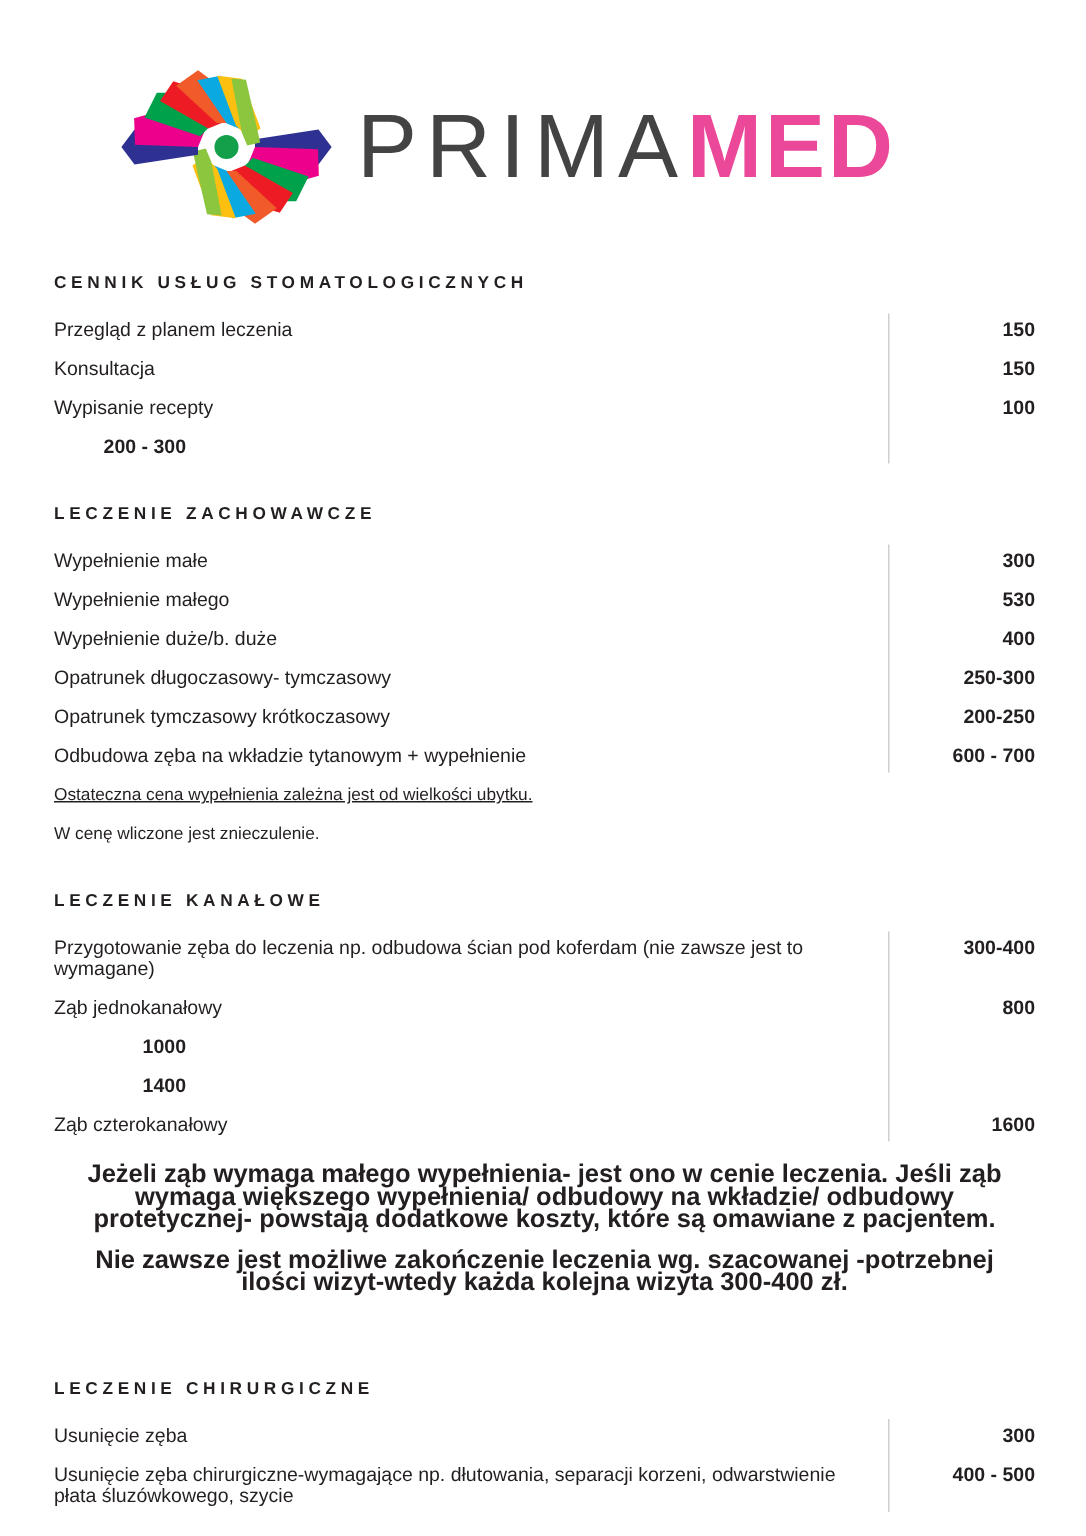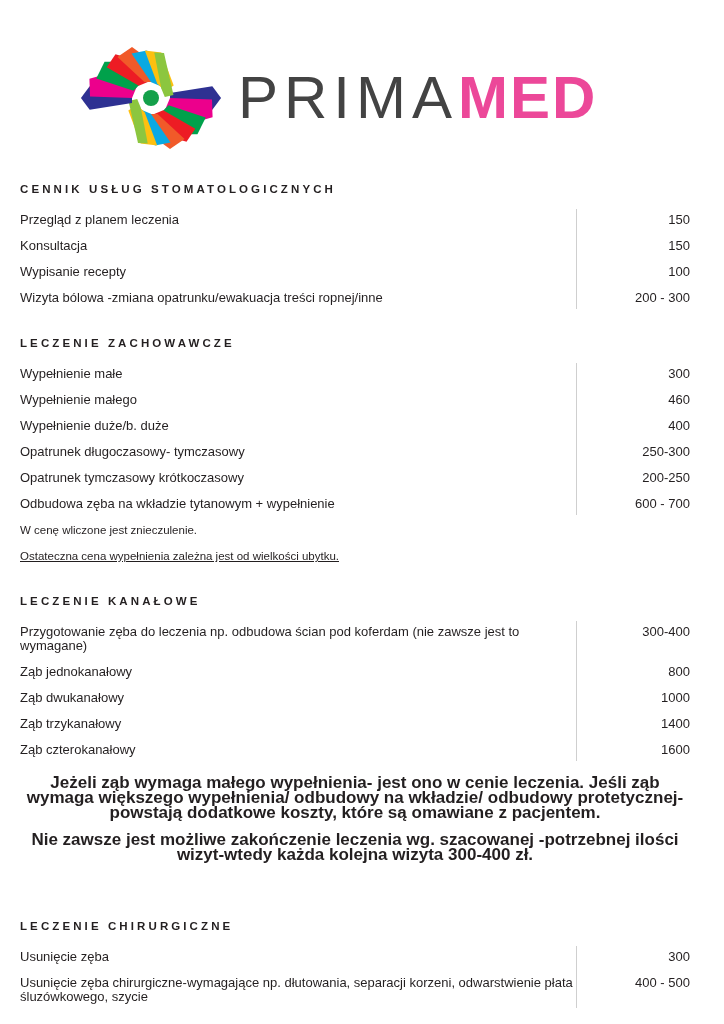--- a/index.html
+++ b/index.html
@@ -49,21 +49,21 @@
     letter-spacing: 6px;
   }
   .logo-word .w-med {
     color: #ec4899;
     font-weight: 700;
     letter-spacing: 2px;
   }
 
   
   .sheet {
-    padding: 0 34px 0 20px;
+    padding: 0 34px 0 36px;
     box-sizing: border-box;
   }
 
   .section { margin-bottom: 0; }
 
   .section-title {
     font-size: 11.5px;
     font-weight: 700;
     letter-spacing: 3.1px;
     color: #231f20;
@@ -95,21 +95,21 @@
   }
   .row .label {
     flex: 1 1 auto;
     padding-right: 16px;
     color: #231f20;
     font-weight: 400;
   }
   .row .price {
     flex: 0 0 88px;
     text-align: right;
-    font-weight: 400;
+    font-weight: 700;
     color: #231f20;
     white-space: nowrap;
   }
 
   .note {
     font-size: 11.5px;
     line-height: 14px;
     padding: 6px 0;
     color: #231f20;
   }
@@ -208,79 +208,76 @@
       </div>
       <div class="row">
         <span class="label">Konsultacja</span>
         <span class="price">150</span>
       </div>
       <div class="row">
         <span class="label">Wypisanie recepty</span>
         <span class="price">100</span>
       </div>
       <div class="row">
-        <span class="label">Wizyta bólowa -zmiana opatrunku/ewakuacja treści ropnej/inne</span>
         <span class="price">200 - 300</span>
       </div>
     </div>
   </div>
 
   <div class="spacer-md"></div>
 
   <div class="section">
     <div class="section-title">LECZENIE ZACHOWAWCZE</div>
     <div class="rows">
       <div class="row">
         <span class="label">Wypełnienie małe</span>
         <span class="price">300</span>
       </div>
       <div class="row">
         <span class="label">Wypełnienie małego</span>
-        <span class="price">460</span>
+        <span class="price">530</span>
       </div>
       <div class="row">
         <span class="label">Wypełnienie duże/b. duże</span>
         <span class="price">400</span>
       </div>
       <div class="row">
         <span class="label">Opatrunek długoczasowy- tymczasowy</span>
         <span class="price">250-300</span>
       </div>
       <div class="row">
         <span class="label">Opatrunek tymczasowy krótkoczasowy</span>
         <span class="price">200-250</span>
       </div>
       <div class="row">
         <span class="label">Odbudowa zęba na wkładzie tytanowym + wypełnienie</span>
         <span class="price">600 - 700</span>
       </div>
     </div>
+    <div class="note underline">Ostateczna cena wypełnienia zależna jest od wielkości ubytku.</div>
     <div class="note">W cenę wliczone jest znieczulenie.</div>
-    <div class="note underline">Ostateczna cena wypełnienia zależna jest od wielkości ubytku.</div>
   </div>
 
   <div class="spacer-md"></div>
 
   <div class="section">
     <div class="section-title">LECZENIE KANAŁOWE</div>
     <div class="rows">
       <div class="row">
         <span class="label">Przygotowanie zęba do leczenia np. odbudowa ścian pod koferdam (nie zawsze jest to wymagane)</span>
         <span class="price">300-400</span>
       </div>
       <div class="row">
         <span class="label">Ząb jednokanałowy</span>
         <span class="price">800</span>
       </div>
       <div class="row">
-        <span class="label">Ząb dwukanałowy</span>
         <span class="price">1000</span>
       </div>
       <div class="row">
-        <span class="label">Ząb trzykanałowy</span>
         <span class="price">1400</span>
       </div>
       <div class="row">
         <span class="label">Ząb czterokanałowy</span>
         <span class="price">1600</span>
       </div>
     </div>
   </div>
 
   <div class="callout">Jeżeli ząb wymaga małego wypełnienia- jest ono w cenie leczenia. Jeśli ząb wymaga większego wypełnienia/ odbudowy na wkładzie/ odbudowy protetycznej- powstają dodatkowe koszty, które są omawiane z pacjentem.</div>

